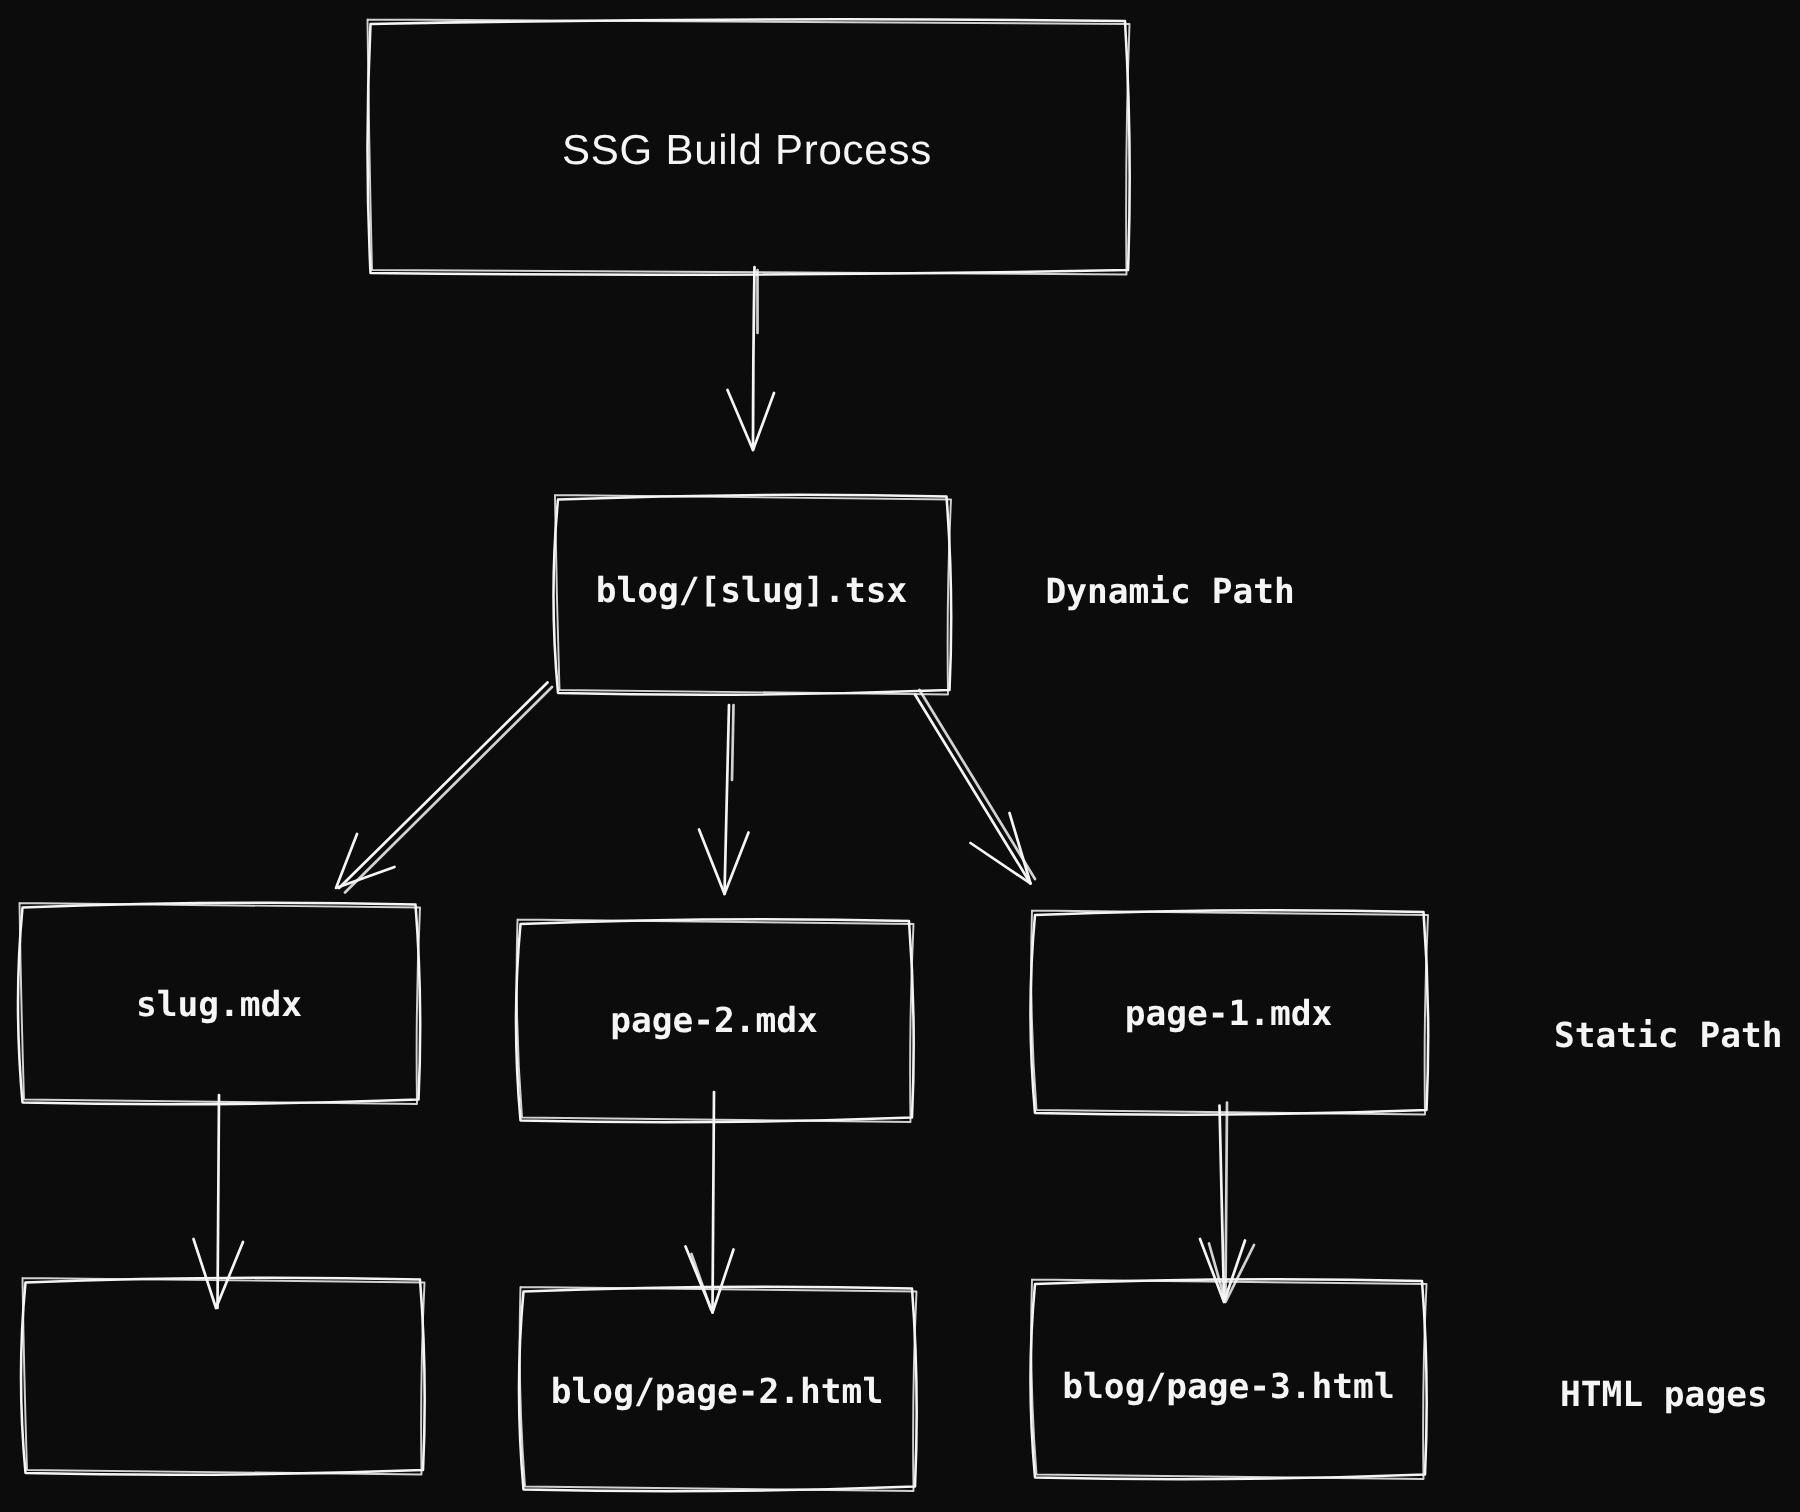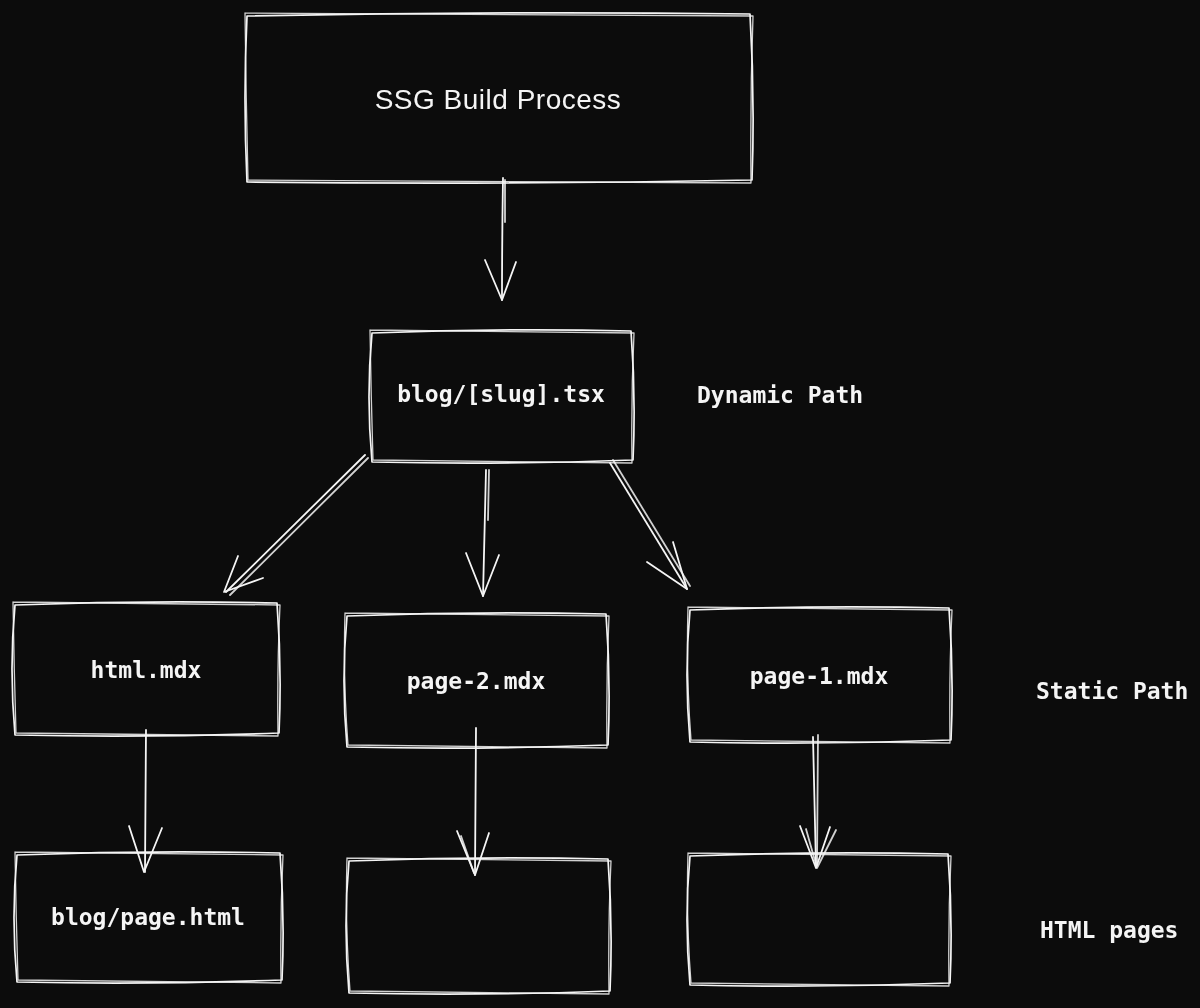--- a/index.html
+++ b/index.html
@@ -109,29 +109,30 @@
         <path class="p2" d="M806,829 L817,868 L836,830"></path>
       </g>
 
     </g>
   </svg>
 
   <div class="lbl title" style="left:498px;top:100px">SSG Build Process</div>
 
   <div class="lbl" style="left:501px;top:394px">blog/[slug].tsx</div>
 
-  <div class="lbl" style="left:146px;top:670px">html.mdx</div>
+  <div class="lbl" style="left:146px;top:670px">slug.mdx</div>
 
   <div class="lbl" style="left:476px;top:681px">page-2.mdx</div>
 
   <div class="lbl" style="left:819px;top:676px">page-1.mdx</div>
 
-  <div class="lbl" style="left:148px;top:917px">blog/page.html</div>
 
+  <div class="lbl" style="left:478px;top:928px">blog/page-2.html</div>
 
+  <div class="lbl" style="left:819px;top:925px">blog/page-3.html</div>
 
   <div class="lbl side" style="left:697px;top:395px">Dynamic Path</div>
 
   <div class="lbl side" style="left:1036px;top:691px">Static Path</div>
 
   <div class="lbl side" style="left:1040px;top:930px">HTML pages</div>
 
 </div>
 
 </body></html>

